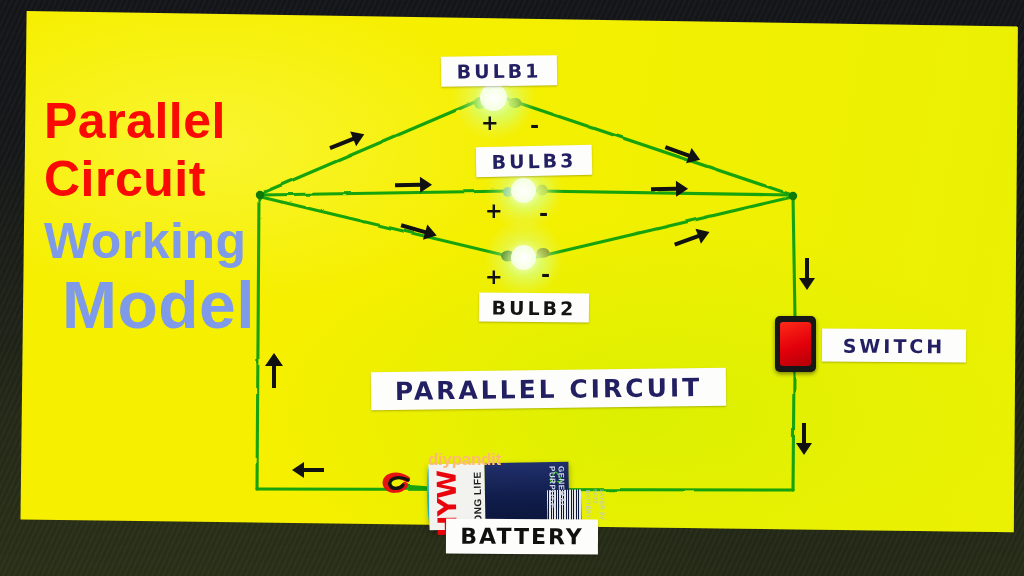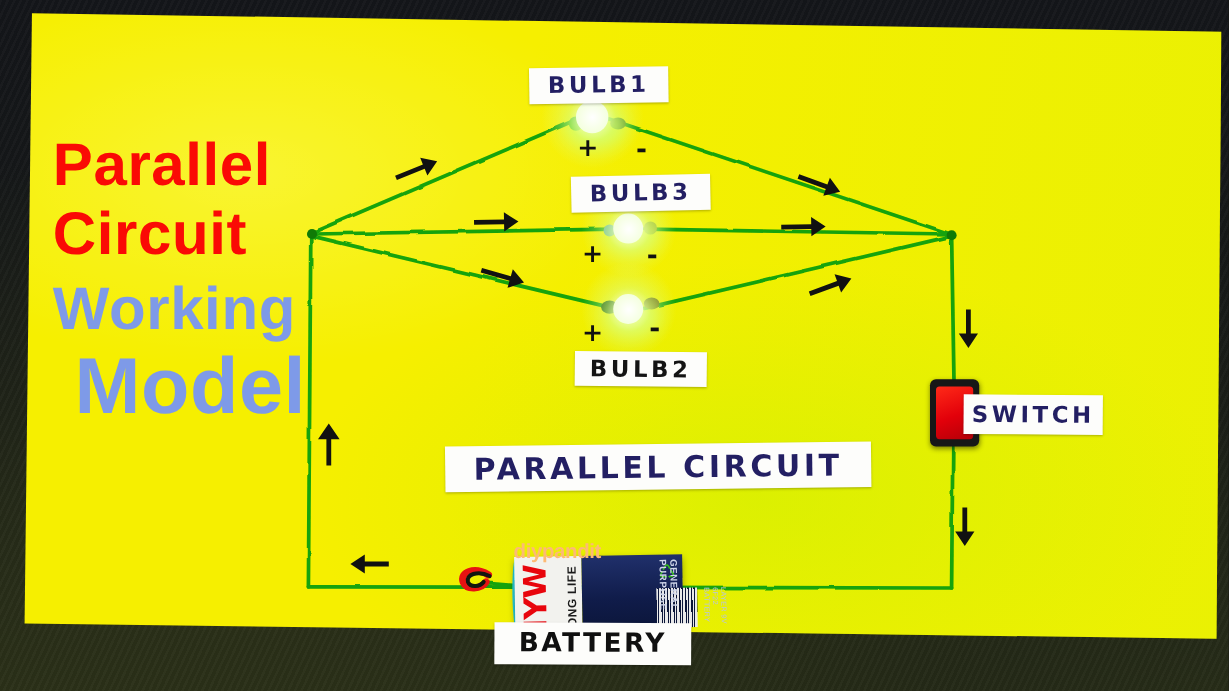--- a/index.html
+++ b/index.html
@@ -26,40 +26,40 @@
   }
   .board-shade{position:absolute;inset:0;
     clip-path:polygon(2.6% 1.9%, 99.4% 4.6%, 99.0% 92.4%, 2.0% 90.2%);
     background:
       radial-gradient(ellipse 60% 55% at 62% 72%, rgba(190,240,0,.42) 0%, rgba(200,240,0,0) 62%),
       radial-gradient(ellipse 45% 40% at 20% 25%, rgba(255,255,140,.35) 0%, rgba(255,255,140,0) 70%),
       linear-gradient(100deg, rgba(255,255,0,.0) 40%, rgba(205,245,10,.30) 100%);
     mix-blend-mode:normal;pointer-events:none;}
 
   
-  .title{position:absolute;font-weight:bold;line-height:1.02;letter-spacing:.5px;margin-top:16px;}
+  .title{position:absolute;font-weight:bold;line-height:1.02;letter-spacing:.5px;}
   #title-parallel{left:44px;top:96px;font-size:50px;color:#fa0a05;}
   #title-circuit{left:44px;top:154px;font-size:50px;color:#fa0a05;}
   #title-working{left:44px;top:216px;font-size:50px;color:#7e9ae8;}
   #title-model{left:62px;top:272px;font-size:66px;color:#7e9ae8;}
 
   
   #circuit{position:absolute;left:0;top:0;width:1024px;height:576px;}
 
   
   .sticker{position:absolute;background:#fdfdfb;color:#231f63;
     font-family:"DejaVu Sans",sans-serif;font-weight:bold;
     letter-spacing:3px;display:flex;align-items:center;justify-content:center;
     box-shadow:0 1px 2px rgba(0,0,0,.25);}
   #label-bulb1{left:441px;top:56px;width:116px;height:30px;font-size:19px;transform:rotate(-.8deg);}
   #label-bulb3{left:476px;top:146px;width:116px;height:30px;font-size:19px;transform:rotate(-1.2deg);}
   #label-bulb2{left:479px;top:293px;width:110px;height:29px;font-size:19px;color:#141414;transform:rotate(.6deg);}
-  #label-switch{left:803px;top:329px;width:116px;height:33px;font-size:19px;transform:rotate(.4deg);}
+  #label-switch{left:822px;top:329px;width:144px;height:33px;font-size:19px;transform:rotate(.4deg);}
   #label-main{left:371px;top:370px;width:355px;height:38px;font-size:25px;letter-spacing:3px;transform:rotate(-.7deg);}
-  #label-battery{left:412px;top:519px;width:164px;height:35px;font-size:22px;color:#101010;letter-spacing:2px;transform:rotate(.3deg);}
+  #label-battery{left:446px;top:519px;width:152px;height:35px;font-size:22px;color:#101010;letter-spacing:2px;transform:rotate(.3deg);}
 
   
   .bulb{position:absolute;border-radius:50%;background:#ffffff;}
   .bulb:after{content:"";position:absolute;left:50%;top:50%;width:320%;height:320%;
     transform:translate(-50%,-50%);border-radius:50%;
     background:radial-gradient(circle, rgba(255,255,255,.85) 0%, rgba(220,255,150,.45) 32%, rgba(190,255,60,0) 70%);
     pointer-events:none;}
   #bulb1{left:480px;top:84px;width:27px;height:27px;}
   #bulb3{left:511px;top:178px;width:25px;height:25px;}
   #bulb2{left:511px;top:245px;width:25px;height:25px;}

